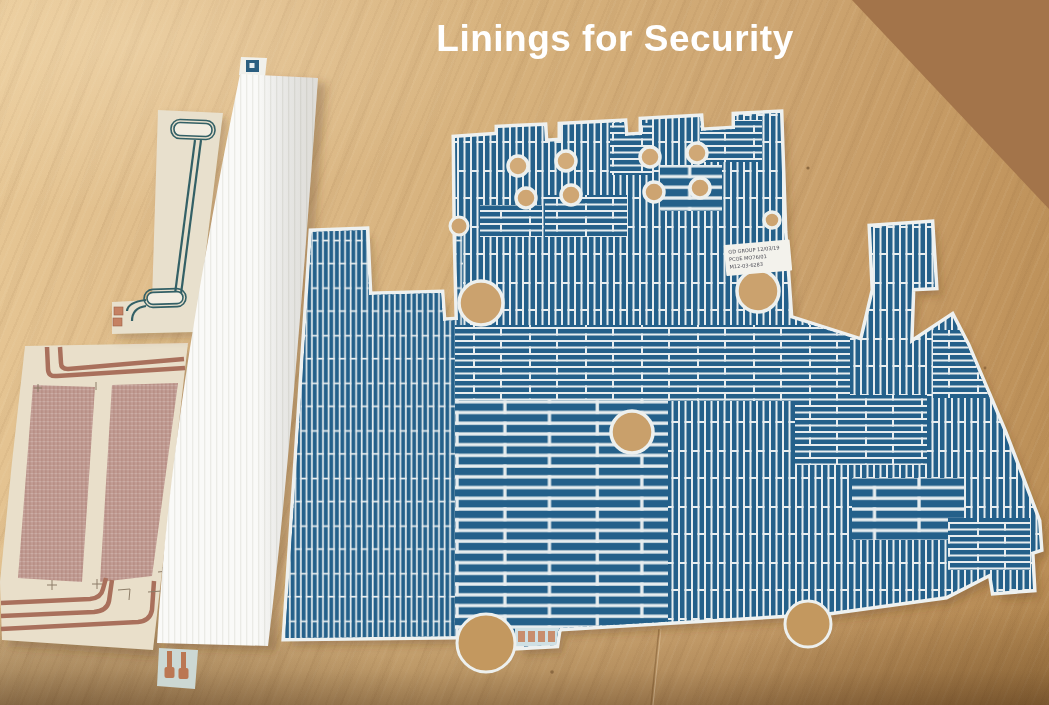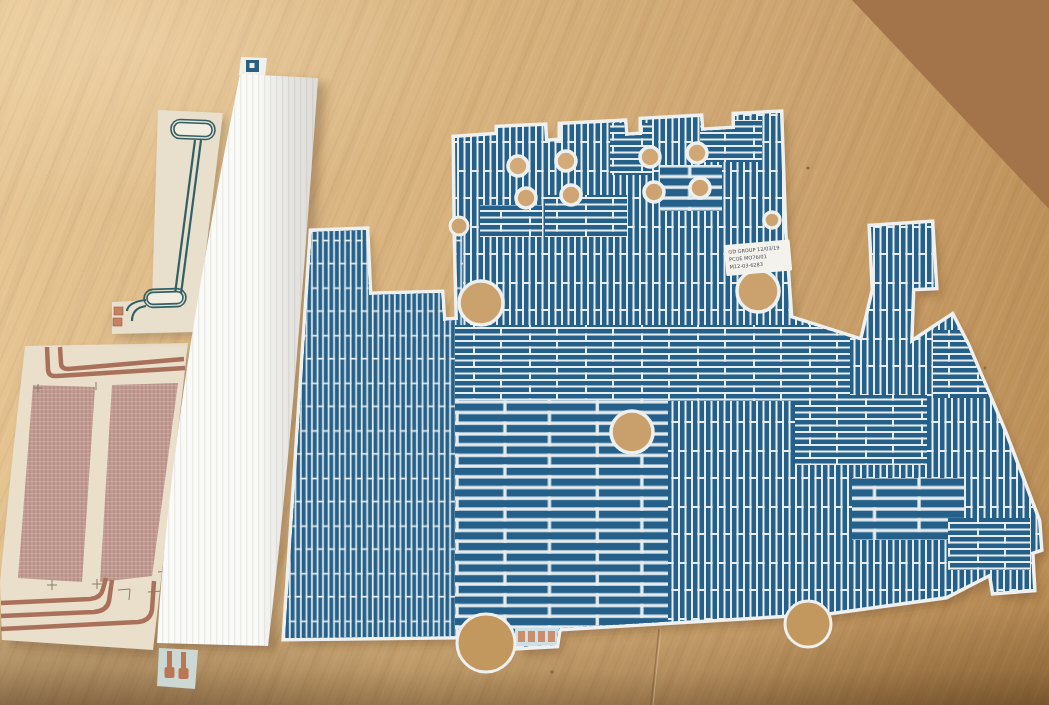--- a/index.html
+++ b/index.html
@@ -225,15 +225,16 @@
       <g transform="translate(726,248) rotate(-5)">
         <rect x="-2" y="-3" width="66" height="31" rx="1" fill="#f3f2ec"></rect>
         <text class="lbl-txt" x="2" y="6">GD GROUP   12/03/19</text>
         <text class="lbl-txt" x="2" y="13.5">PCGE MO76/01</text>
         <text class="lbl-txt" x="2" y="21">M12-03-6283</text>
       </g>
     </g>
   </svg>
 
   <div class="title">
+    <div>Linings for Security</div>
   </div>
 
 </div>
 
 </body></html>

